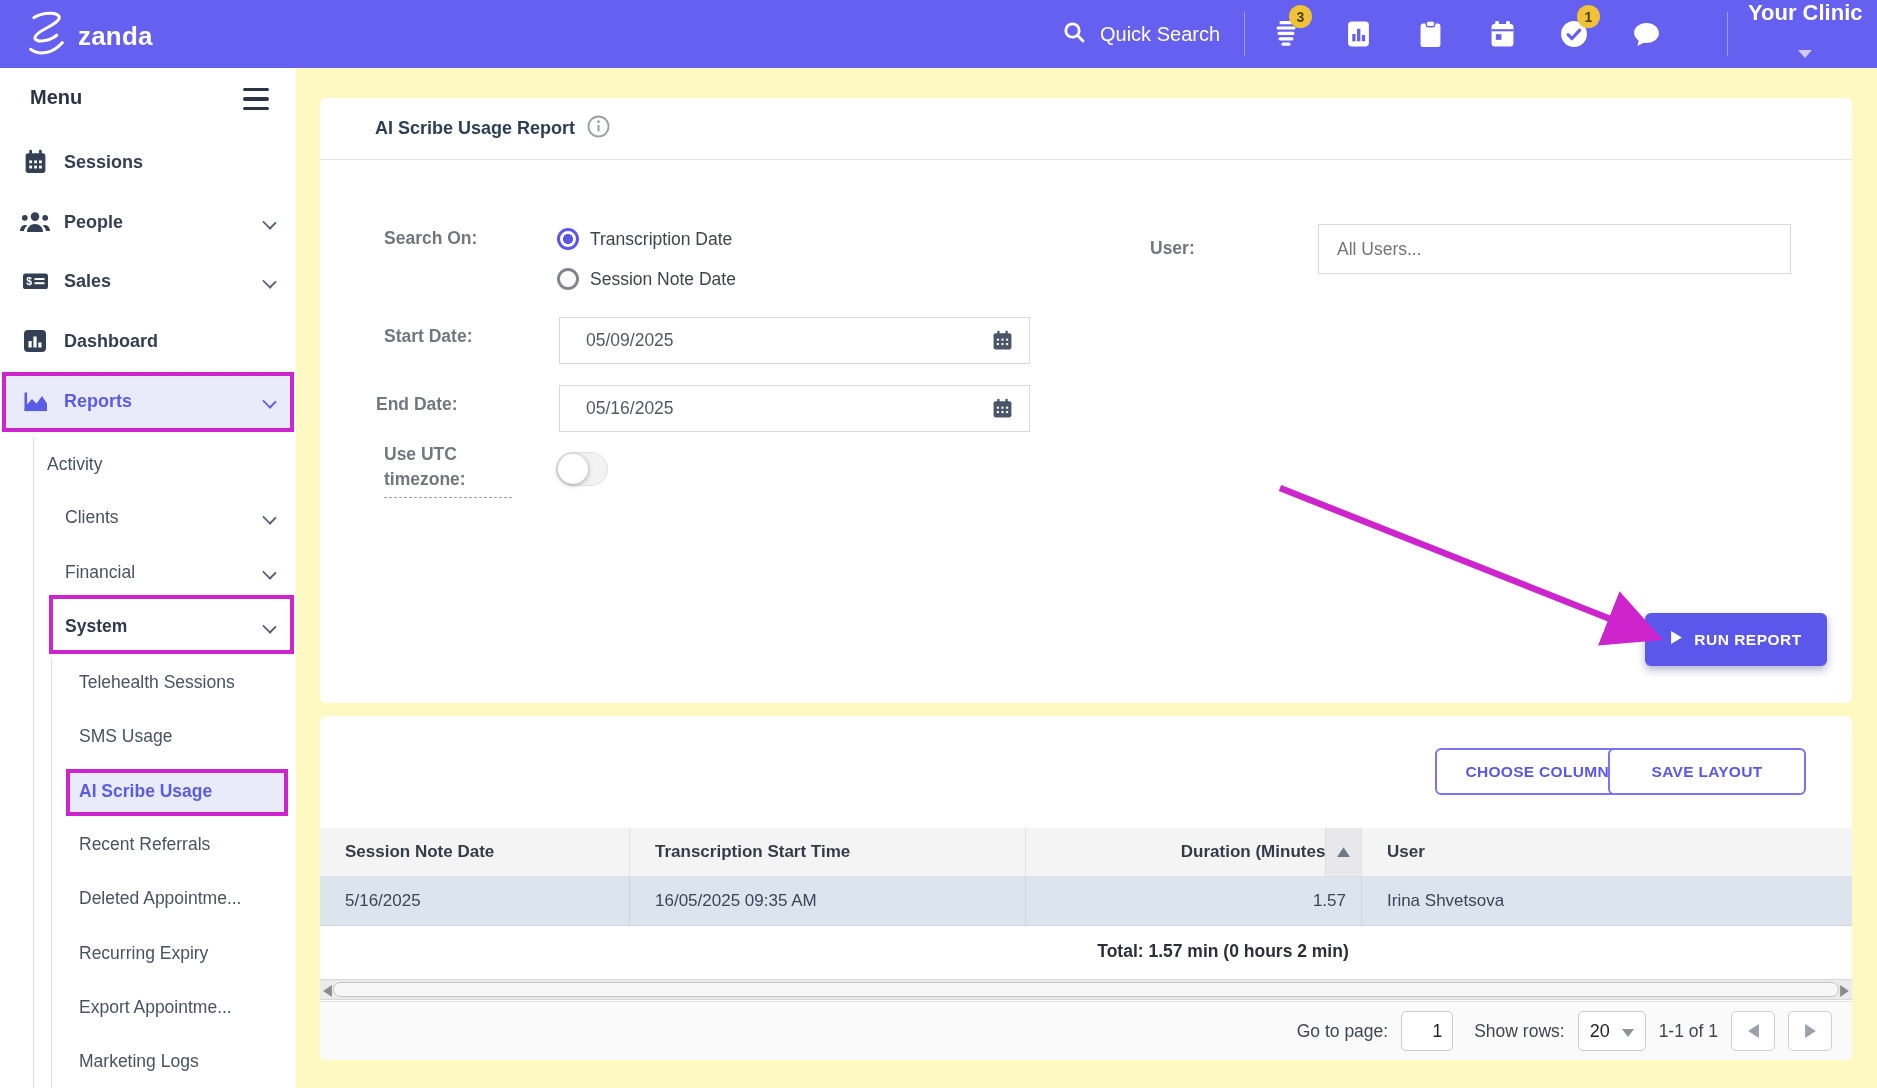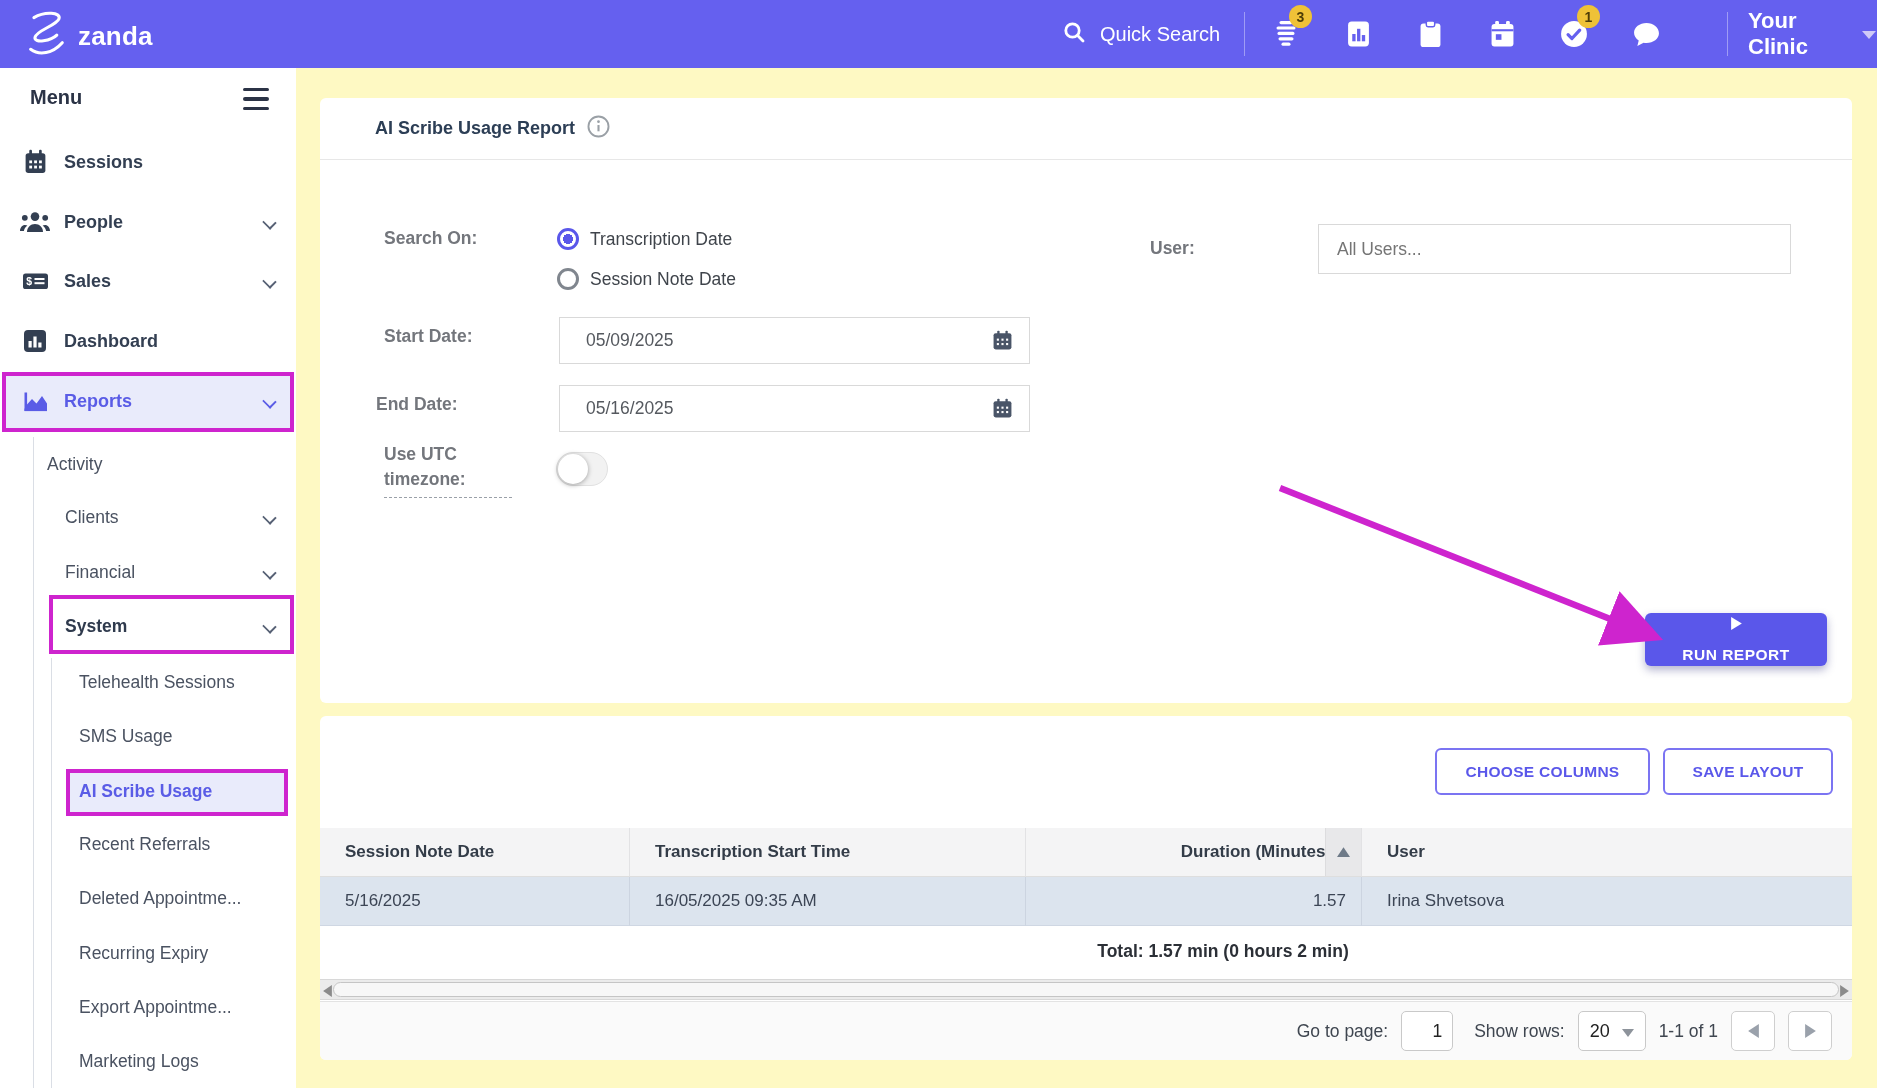--- a/index.html
+++ b/index.html
@@ -8,21 +8,21 @@
 
   
   .topbar { position:absolute; left:0; top:0; width:1877px; height:68px; background:#6560ef; }
   .brand { position:absolute; left:24px; top:10px; display:flex; align-items:center; gap:8px; cursor:pointer; }
   .brand-name { color:#fff; font-size:26px; font-weight:bold; letter-spacing:.2px; }
   .qsearch { position:absolute; left:1062px; top:0; height:68px; display:flex; align-items:center; gap:14px; color:#fff; font-size:20px; cursor:pointer; }
   .tdiv { position:absolute; top:12px; width:1px; height:44px; background:rgba(255,255,255,.38); }
   .icon-strip { position:absolute; left:1266px; top:0; height:68px; display:flex; align-items:center; gap:32px; }
   .hicon { position:relative; width:40px; height:40px; display:flex; align-items:center; justify-content:center; cursor:pointer; }
   .badge { position:absolute; top:-9px; right:-6px; width:23px; height:23px; border-radius:50%; background:#efc237; color:#4d3d07; font-size:14px; font-weight:bold; display:flex; align-items:center; justify-content:center; }
-  .clinic { position:absolute; left:1748px; top:0; height:68px; display:flex; align-items:center; gap:14px; color:#fff; font-size:22px; font-weight:bold; cursor:pointer; }
+  .clinic { position:absolute; left:1748px; top:0; height:68px; display:flex; align-items:center; gap:14px; color:#fff; font-size:22px; font-weight:bold; cursor:pointer;flex-direction:column; }
 
   
   .sidebar { position:absolute; left:0; top:68px; width:296px; height:1020px; background:#fff; }
   .menu-head { position:absolute; left:0; top:14px; width:296px; height:36px; }
   .menu-title { position:absolute; left:30px; top:4px; font-size:20px; font-weight:bold; color:#2b3346; }
   .burger { position:absolute; left:243px; top:6px; width:26px; height:22px; cursor:pointer; display:flex; flex-direction:column; justify-content:space-between; }
   .burger div { height:3.2px; background:#2b3346; border-radius:2px; }
   .srow { position:absolute; left:0; width:296px; height:44px; display:flex; align-items:center; cursor:pointer; font-size:18px; color:#333f52; font-weight:600; }
   .srow .sic { width:30px; margin-left:20px; display:flex; justify-content:center; }
   .srow .slab { margin-left:14px; }
@@ -49,21 +49,21 @@
   .radio-row { position:absolute; display:flex; align-items:center; gap:11px; cursor:pointer; }
   .radio { width:22px; height:22px; border-radius:50%; }
   .radio.sel { border:3px solid #5a57ea; background:radial-gradient(circle,#5a57ea 0 5px,#fff 5px); }
   .radio.unsel { border:3px solid #80868e; background:#fff; }
   .radio-lab { font-size:17.5px; color:#3f444b; }
   .tinput { position:absolute; border:1px solid #d9d9d9; border-radius:0; background:#fff; font-family:inherit; font-size:17.5px; color:#55595f; }
   .date-ic { position:absolute; width:22px; height:22px; cursor:pointer; }
   .toggle { position:absolute; left:236px; top:354px; width:52px; height:34px; border-radius:17px; background:#f2f2f2; border:1px solid #e1e1e1; cursor:pointer; }
   .knob { position:absolute; left:1px; top:1px; width:30px; height:30px; border-radius:50%; background:#fff; box-shadow:0 1px 5px rgba(0,0,0,.35); }
   .utc-label { position:absolute; left:64px; top:344px; width:128px; font-size:17.5px; font-weight:600; color:#73767c; line-height:1.45; border-bottom:1px dashed #9aa0a8; padding-bottom:4px; }
-  .run-btn { position:absolute; left:1325px; top:515px; width:182px; height:53px; background:#5a57ea; border:none; border-radius:6px; color:#fff; font-family:inherit; font-size:15.5px; font-weight:bold; letter-spacing:.5px; display:flex; align-items:center; justify-content:center; gap:11px; cursor:pointer; box-shadow:0 4px 9px rgba(40,40,120,.35);flex-direction:column; }
+  .run-btn { position:absolute; left:1325px; top:515px; width:182px; height:53px; background:#5a57ea; border:none; border-radius:6px; color:#fff; font-family:inherit; font-size:15.5px; font-weight:bold; letter-spacing:.5px; display:flex; align-items:center; justify-content:center; gap:11px; cursor:pointer; box-shadow:0 4px 9px rgba(40,40,120,.35); }
   .annot { position:absolute; left:940px; top:380px; width:430px; height:190px; pointer-events:none; }
 
   .obtn { position:absolute; top:32px; height:47px; background:#fff; border:2px solid #7b74f2; border-radius:6px; color:#5a57ea; font-family:inherit; font-size:15.5px; font-weight:bold; letter-spacing:.3px; cursor:pointer; }
   .grid-head, .grid-row { position:absolute; left:0; width:1532px; height:49px; display:grid; grid-template-columns:310px 396px 336px 490px; }
   .grid-head { top:112px; background:#f4f4f5; font-weight:bold; font-size:17px; color:#333c48; }
   .hcell { border-right:1px solid #e2e2e4; border-bottom:1px solid #dedede; line-height:48px; padding-left:25px; cursor:pointer; white-space:nowrap; overflow:hidden; }
   .hcell.last { border-right:none; }
   .hcell.dur { display:flex; padding-left:0; }
   .dur-text { flex:1; text-align:right; white-space:nowrap; margin-right:-6px; overflow:visible; }
   .sort-strip { width:36px; background:#e8e8ea; border-left:1px solid #dcdcde; display:flex; align-items:center; justify-content:center; }
@@ -383,21 +383,21 @@
         <marker id="ah" markerWidth="9" markerHeight="9" refX="6.5" refY="4.5" orient="auto">
           <path d="M0 0L9 4.5L0 9z" fill="#ce24ce"></path>
         </marker>
       </defs>
       <line x1="20" y1="10" x2="388" y2="156" stroke="#ce24ce" stroke-width="6.5" marker-end="url(#ah)"></line>
     </svg>
   </div>
 
   <div class="card2">
     <button class="obtn" style="left:1115px; width:215px">CHOOSE COLUMNS</button>
-    <button class="obtn" style="left:1343px; width:170px">SAVE LAYOUT</button>
+    <button class="obtn" style="left:1288px; width:198px">SAVE LAYOUT</button>
 
     <div class="grid-head">
       <div class="hcell">Session Note Date</div>
       <div class="hcell">Transcription Start Time</div>
       <div class="hcell dur">
         <span class="dur-text">Duration (Minutes)</span>
         <span class="sort-strip">
           <svg width="13" height="10" viewBox="0 0 12 9">
               <path d="M6 0l6 9H0z" fill="#6e7a88"></path>
             </svg>

